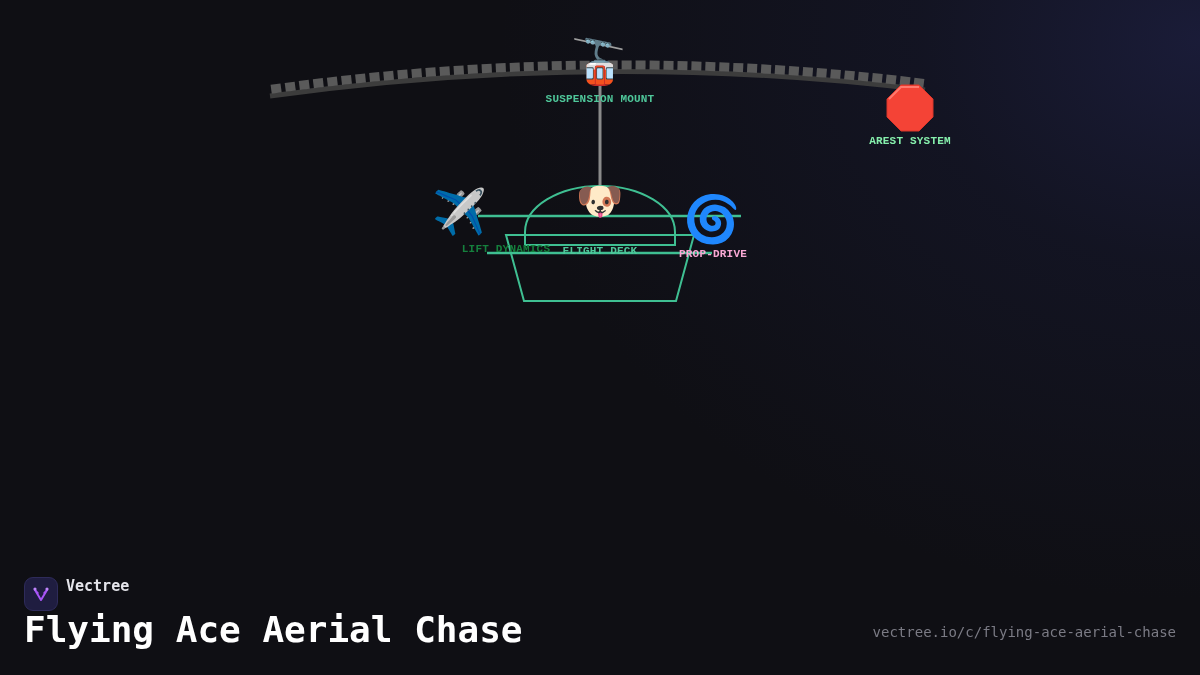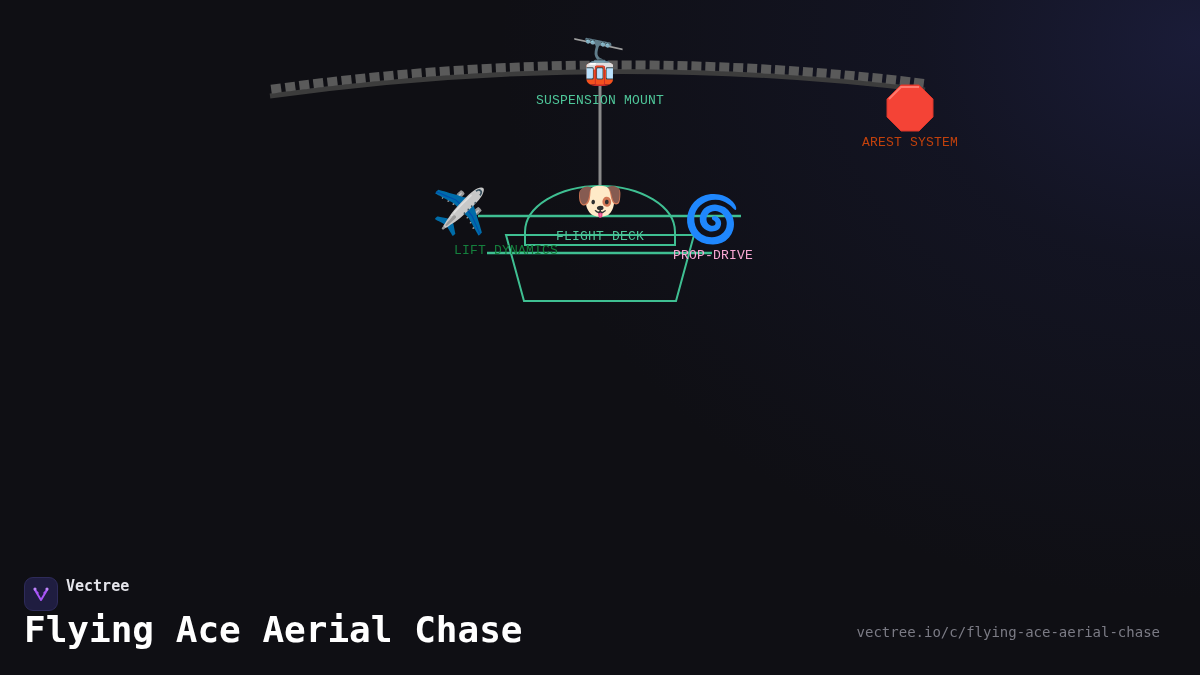--- a/index.html
+++ b/index.html
@@ -24,22 +24,22 @@
     svg.scene {
       position: absolute;
       left: 0;
       top: 0;
       width: 1200px;
       height: 675px;
     }
     .label {
       position: absolute;
       font-family: "Liberation Mono", "DejaVu Sans Mono", monospace;
-      font-weight: normal;
-      font-size: 13px;
+      font-weight: bold;
+      font-size: 11px;
       letter-spacing: 0.2px;
       white-space: nowrap;
       transform: translateX(-50%);
     }
     .emoji {
       position: absolute;
       font-family: "DejaVu Sans", sans-serif;
       line-height: 1;
       transform: translateX(-50%);
     }
@@ -74,21 +74,21 @@
       top: 609px;
       font-family: "DejaVu Sans Mono", "Liberation Mono", monospace;
       font-weight: bold;
       font-size: 36px;
       color: #ffffff;
       letter-spacing: 0px;
       white-space: nowrap;
     }
     .url {
       position: absolute;
-      right: 40px;
+      right: 24px;
       top: 624px;
       font-family: "DejaVu Sans Mono", "Liberation Mono", monospace;
       font-size: 14px;
       color: #7b7b85;
       white-space: nowrap;
     }
   </style>
 </head>
 <body>
 
@@ -165,27 +165,27 @@
 
 <div class="emoji" style="left:599px; top:40px; font-size:44px;">🚡</div>
 <div class="label" style="left:600px; top:93px; color:#4fc79a;">SUSPENSION MOUNT</div>
 
 <div class="emoji" style="left:910px; top:84px; font-size:46px;">
   <svg width="48" height="48" viewBox="0 0 48 48">
     <polygon points="15,1 33,1 47,15 47,33 33,47 15,47 1,33 1,15" fill="#f44336" stroke="#d9362b" stroke-width="1"></polygon>
     <polyline points="3,15 15,3 33,3" fill="none" stroke="#ff7a6e" stroke-width="2"></polyline>
   </svg>
 </div>
-<div class="label" style="left:910px; top:135px; color:#c2410c;">AREST SYSTEM</div>
+<div class="label" style="left:910px; top:135px; color:#86efac;">AREST SYSTEM</div>
 
 <div class="emoji" style="left:460px; top:190px; font-size:44px;">✈️</div>
 <div class="label" style="left:458px; top:243px; color:#15803d;margin-left:48px;">LIFT DYNAMICS</div>
 
 <div class="emoji" style="left:600px; top:182px; font-size:38px;">🐶</div>
-<div class="label" style="left:600px; top:229px; color:#4fc79a;">FLIGHT DECK</div>
+<div class="label" style="left:600px; top:245px; color:#4fc79a;">FLIGHT DECK</div>
 
 <div class="emoji" style="left:712px; top:196px; font-size:46px;">🌀</div>
 <div class="label" style="left:713px; top:248px; color:#f9a8d4;">PROP-DRIVE</div>
 
 <div class="brand">
   <div class="brand-logo">
     <svg width="20" height="20" viewBox="0 0 20 20">
       <path d="M4 6 L10 16 L16 6" fill="none" stroke="#a855f7" stroke-width="2" stroke-linecap="round" stroke-linejoin="round"></path>
       <path d="M4 6 L7 9 M16 6 L13 9" fill="none" stroke="#a855f7" stroke-width="1.6" stroke-linecap="round"></path>
       <circle cx="4" cy="5" r="1.6" fill="#c084fc"></circle>

